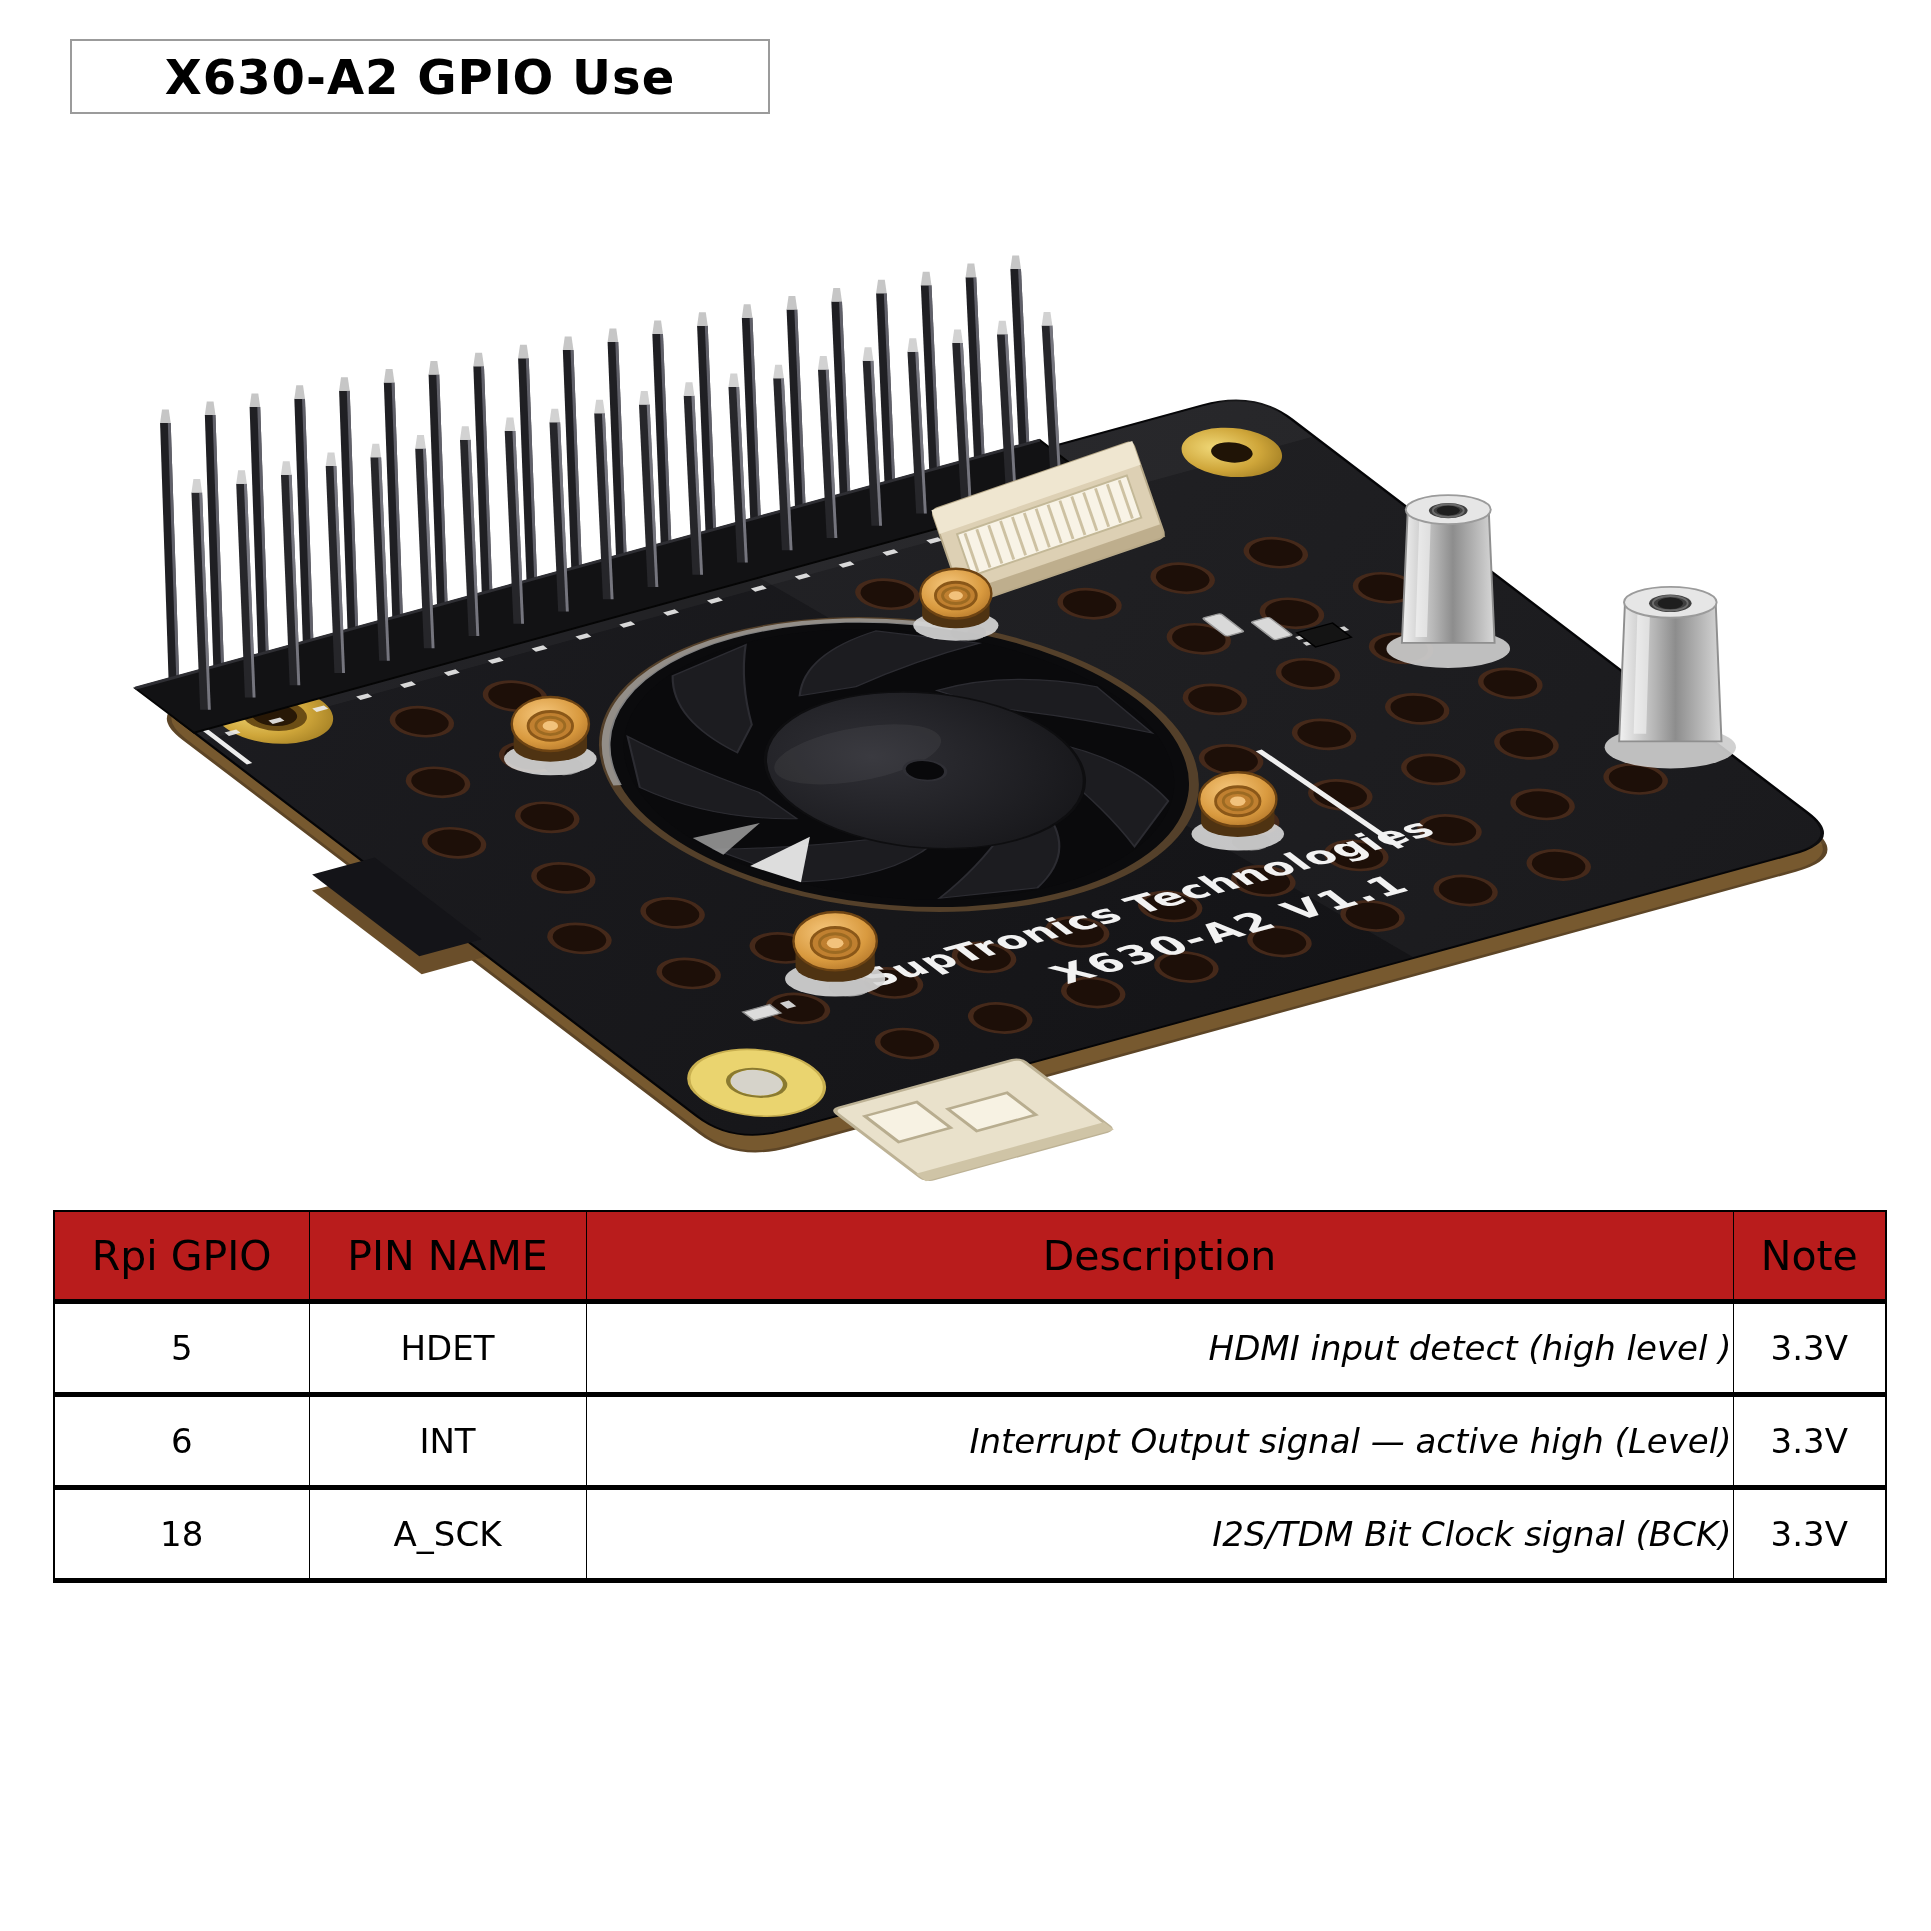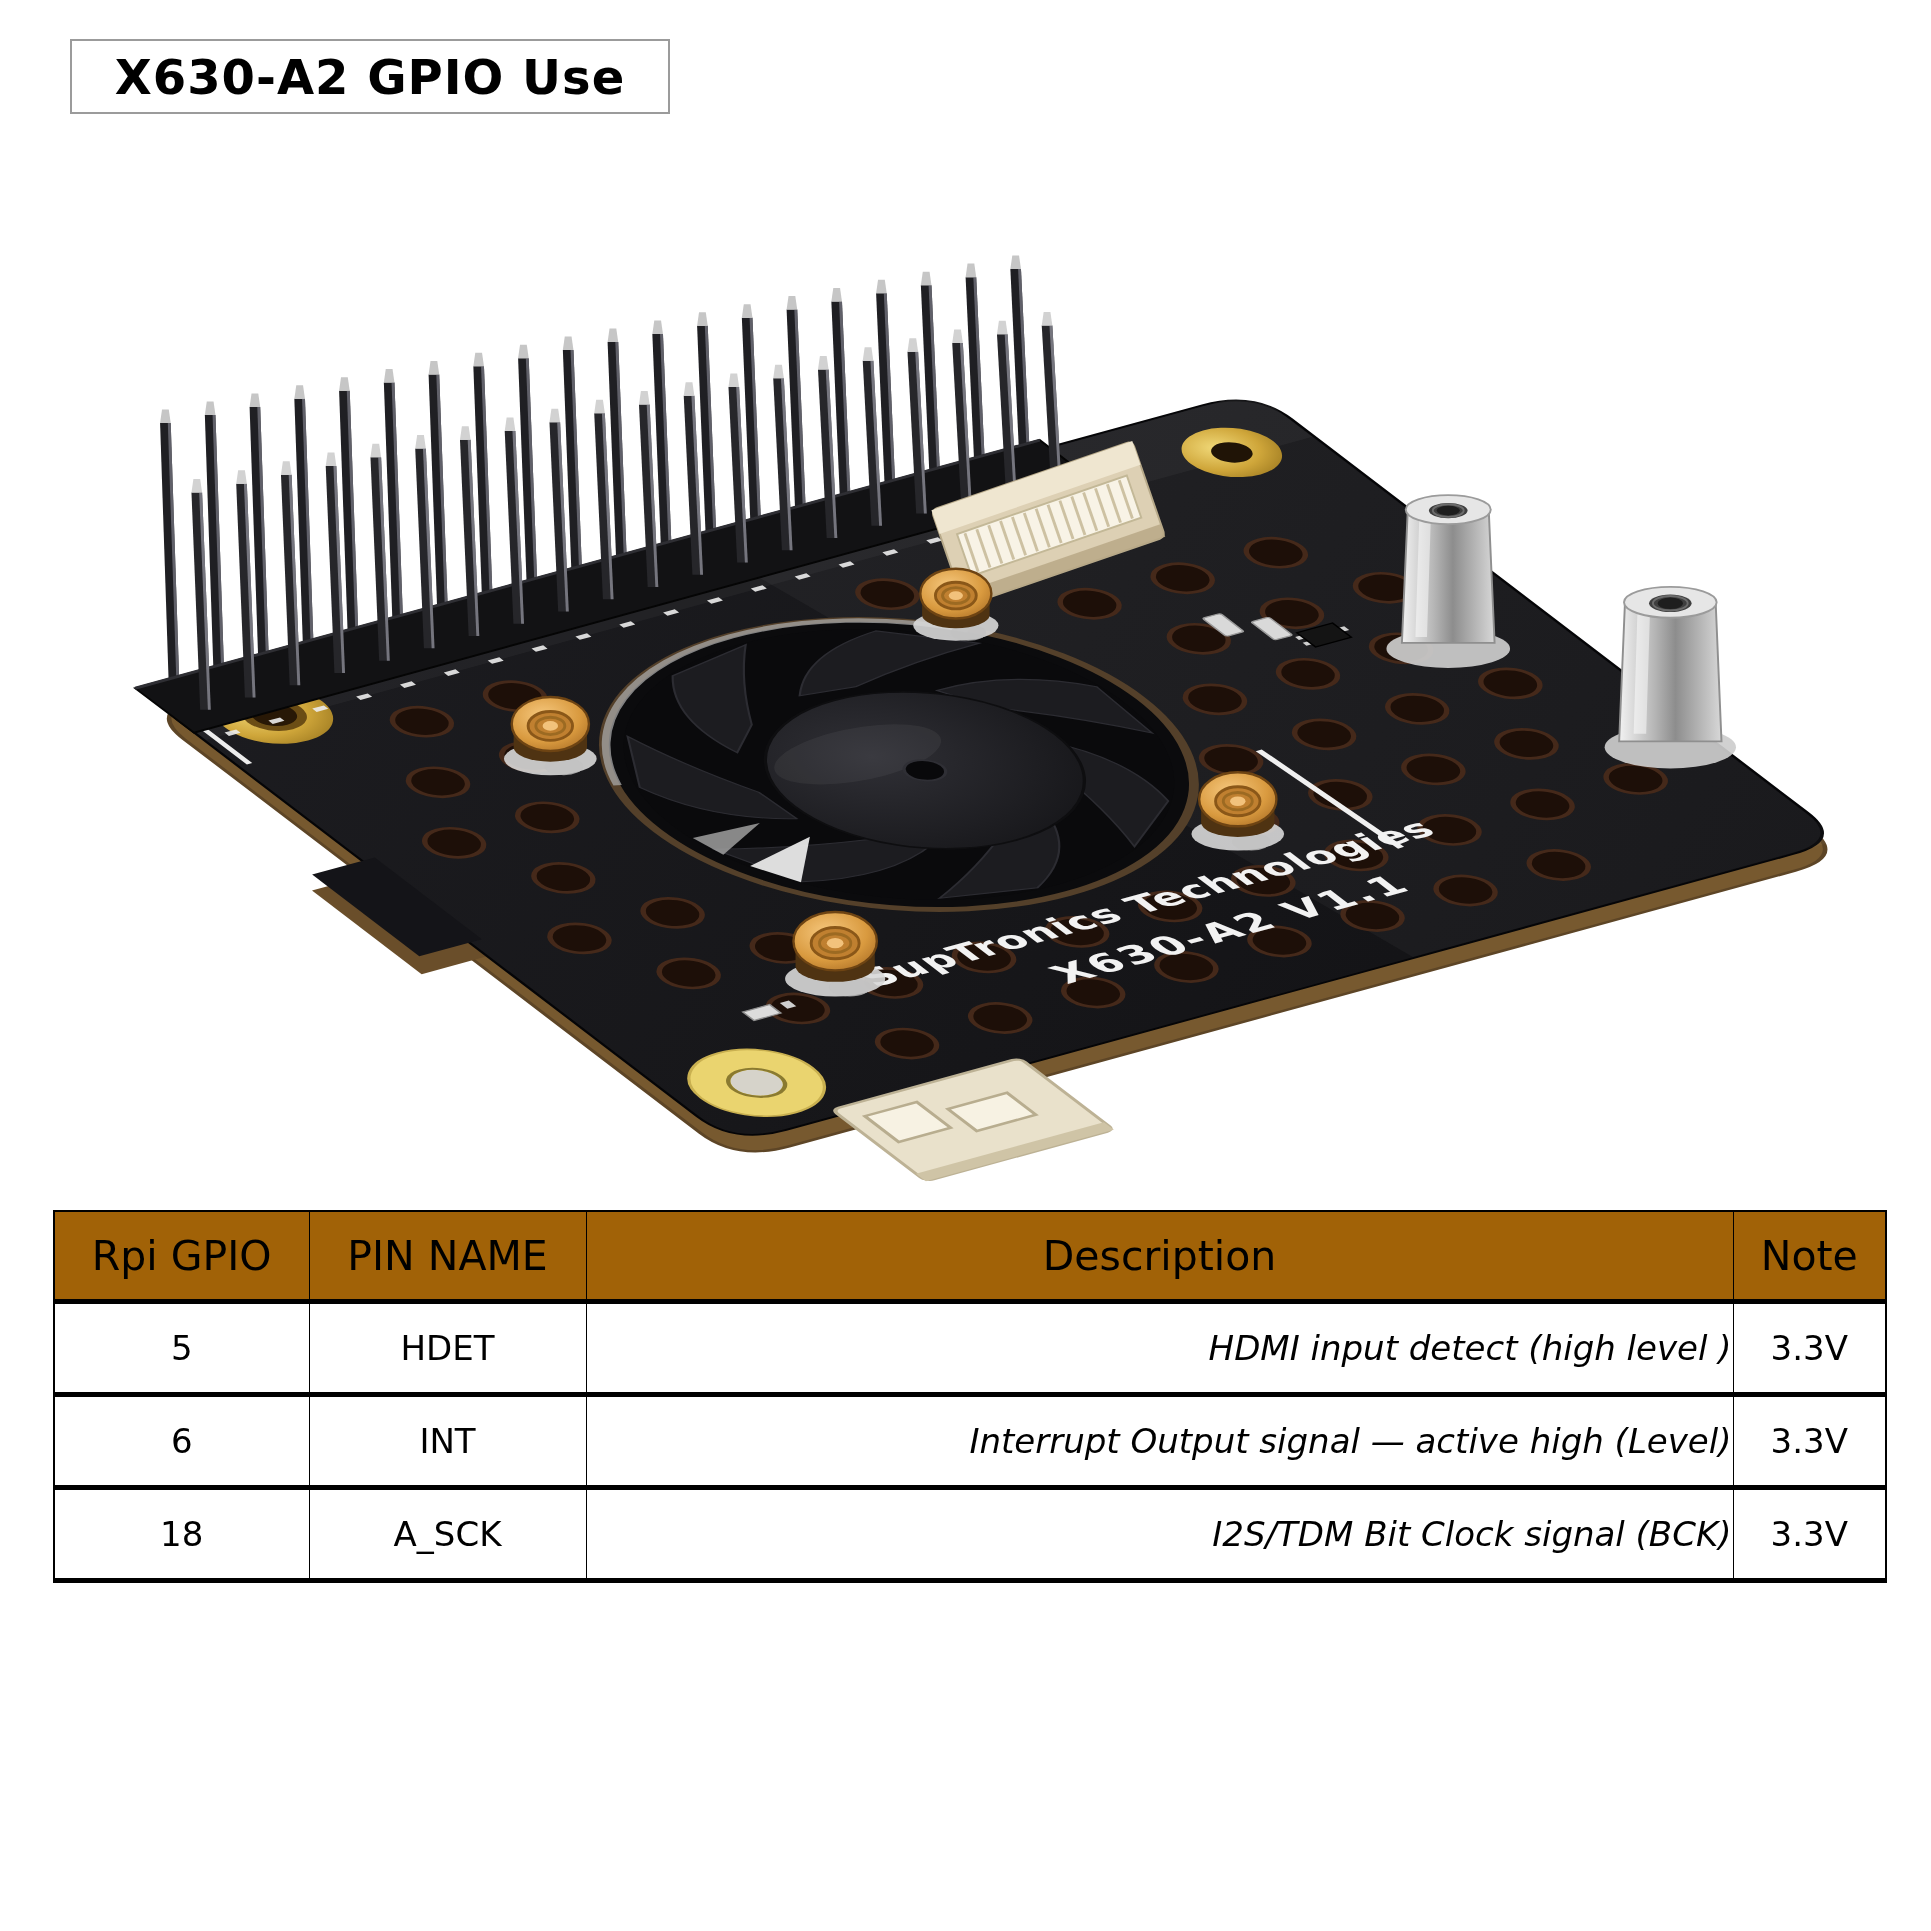--- a/index.html
+++ b/index.html
@@ -1,26 +1,26 @@
 <!DOCTYPE html>
 <html><head>
 <meta charset="utf-8">
 <style>
   html,body{margin:0;padding:0;background:#ffffff;}
   #page{position:relative;width:1931px;height:1931px;background:#ffffff;overflow:hidden;
         font-family:"DejaVu Sans","Liberation Sans",sans-serif;color:#000;}
-  .title-box{position:absolute;left:70px;top:39px;width:600px;height:75px;box-sizing:border-box;
+  .title-box{position:absolute;left:70px;top:39px;width:700px;height:75px;box-sizing:border-box;
         border:2.9px solid #9b9b9b;background:#fff;display:flex;align-items:center;justify-content:center;
         font-size:48px;font-weight:bold;letter-spacing:1px;}
   #board-art{position:absolute;left:0;top:106px;}
   #gpio-table{position:absolute;left:53px;top:1210px;width:1832px;border-collapse:collapse;
         table-layout:fixed;background:#fff;}
   #gpio-table, #gpio-table th, #gpio-table td{border:1.9px solid #000;}
   #gpio-table{border-width:2.9px;border-bottom-width:5.8px;}
-  #gpio-table thead th{background:#a16207;height:85px;font-size:41px;font-weight:400;
+  #gpio-table thead th{background:#b91c1c;height:85px;font-size:41px;font-weight:400;
         text-align:center;border-bottom:5.8px solid #000;}
   #gpio-table tbody td{height:86px;font-size:34px;border-bottom:5.8px solid #000;}
   #gpio-table td.c0, #gpio-table td.c1, #gpio-table td.c3{text-align:center;}
   #gpio-table td.c2{text-align:right;padding-left:188px;font-style:italic;}
   col.w0{width:255px;} col.w1{width:277px;} col.w2{width:1147px;} col.w3{width:153px;}
 </style>
 </head>
 <body>
 
 <div id="page">

